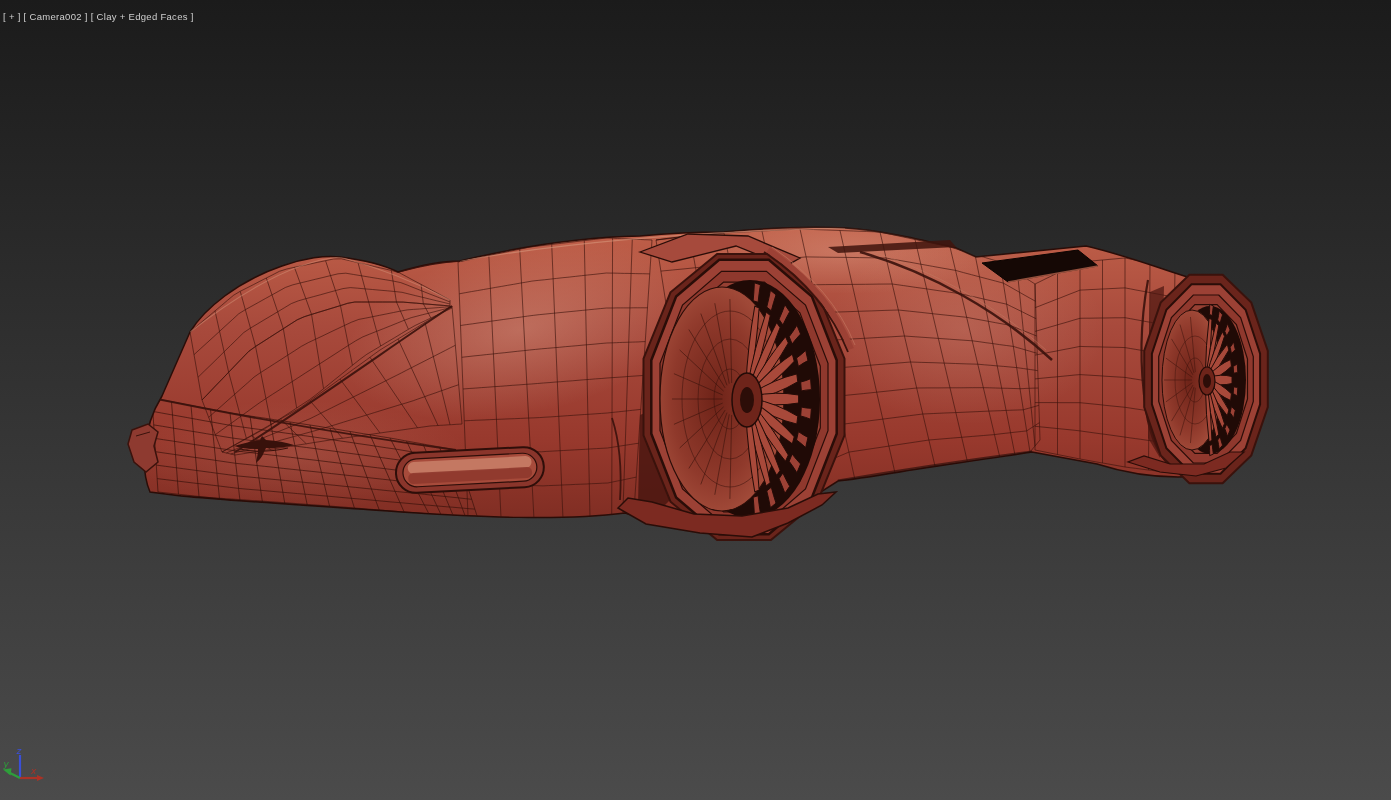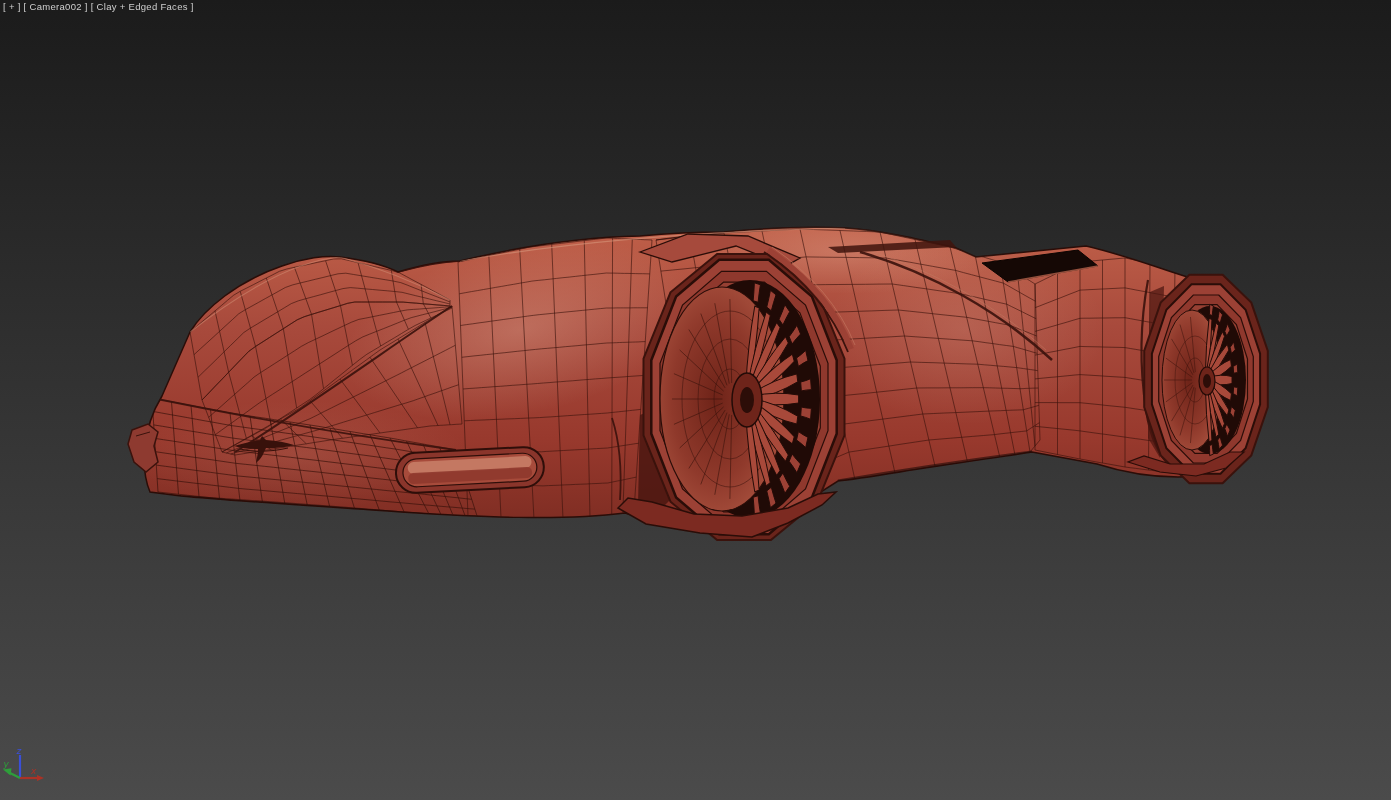--- a/index.html
+++ b/index.html
@@ -1,19 +1,19 @@
 <!DOCTYPE html>
 <html><head>
 <meta charset="utf-8">
 <style>
   html,body{margin:0;padding:0}
   body{width:1391px;height:800px;overflow:hidden;font-family:"Liberation Sans",sans-serif}
   .viewport{position:relative;width:1391px;height:800px;overflow:hidden;cursor:crosshair}
   #scene{position:absolute;inset:0}
-  .vp-label{position:absolute;top:1px;left:3px;font-size:9.5px;letter-spacing:.3px;
+  .vp-label{position:absolute;top:11px;left:3px;font-size:9.5px;letter-spacing:.3px;
             user-select:none;white-space:nowrap;cursor:default}
   .vp-label span{margin-right:3px;cursor:pointer}
   .axis-gizmo{position:absolute;left:1px;bottom:8px}
   .axis-gizmo text{font-family:"DejaVu Sans",sans-serif;font-size:9px;font-style:italic}
 </style>
 </head>
 <body>
 
 <div class="viewport" style="background: linear-gradient(rgb(27, 27, 27) 0%, rgb(75, 75, 75) 100%);">
   <svg id="scene" width="1391" height="800" viewBox="0 0 1391 800">

